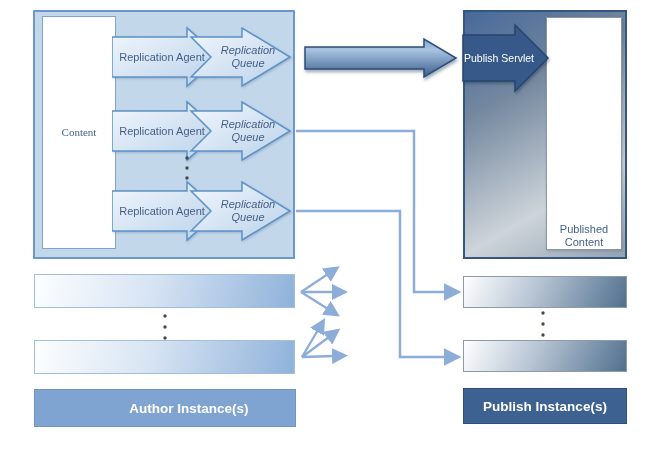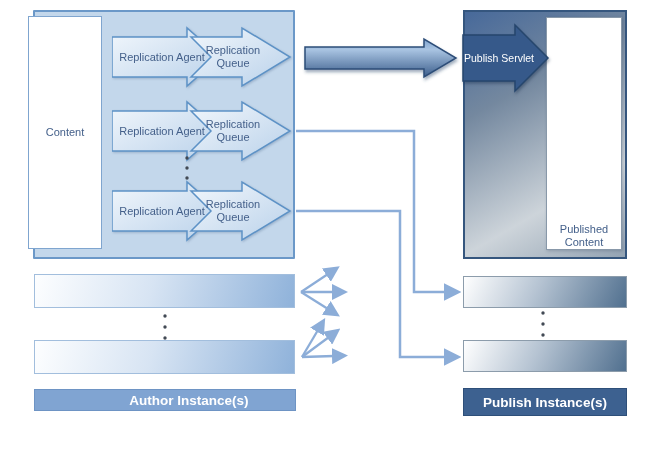--- a/index.html
+++ b/index.html
@@ -10,33 +10,33 @@
   .abs{position:absolute;}
 
   
   .author-panel{
     left:33px;top:10px;width:262px;height:249px;box-sizing:border-box;
     background:var(--author-panel-bg,#c3d7eb);
     border:2px solid var(--author-panel-border,#6b98c8);
     border-radius:1px;
   }
   .content-box{
-    left:28px;top:16px;width:74px;height:233px;box-sizing:border-box;
+    left:42px;top:16px;width:74px;height:233px;box-sizing:border-box;
     background:#fff;border:1.5px solid #7fa5cf;
-    display:flex;justify-content:center;
+    display:flex;justify-content:center;font-family:Liberation Serif, serif;
   }
   .node-label{
     color:var(--node-text,#44608a);font-size:11px;line-height:13px;text-align:center;
     display:flex;align-items:center;justify-content:center;
   }
   .rep-row{left:112px;width:168px;height:64px;}
   .row-svg{position:absolute;left:0;top:0;filter:drop-shadow(1px 1.5px 1px rgba(60,90,130,.30));}
   .arrow-shape{stroke:var(--node-stroke,#5d92c6);stroke-width:1.5;stroke-linejoin:miter;}
   .agent-label{position:absolute;left:2px;top:12px;width:96px;height:40px;}
-  .queue-label{position:absolute;left:79px;top:12px;width:84px;height:40px;}
+  .queue-label{position:absolute;left:94px;top:12px;width:84px;height:40px;font-style:italic;}
 
   
   .publish-panel{
     left:463px;top:10px;width:164px;height:249px;box-sizing:border-box;
     border:2px solid var(--publish-panel-border,#35567e);
     background:linear-gradient(150deg,
       var(--publish-panel-grad-start,#47699a) 0%,
       #74889f 32%,
       var(--publish-panel-grad-mid,#cdd4da) 72%,
       var(--publish-panel-grad-end,#93a3b3) 100%);
@@ -65,25 +65,25 @@
     background:linear-gradient(115deg,#ffffff 0%,#b5c3d2 45%,#51708f 100%);
     border:1px solid #8c9cab;
   }
 
   
   .bar-label{
     display:flex;align-items:center;justify-content:center;box-sizing:border-box;
     color:var(--bar-text,#ffffff);font-weight:bold;font-size:13.5px;
   }
   .author-bar{
-    left:34px;top:389px;width:262px;height:22px;
+    left:34px;top:389px;width:262px;height:38px;
     background:var(--author-bar-bg,#80a4d2);border:1px solid #6e94c4;padding-left:48px;
   }
   .publish-bar{
-    left:463px;top:388px;width:164px;height:28px;
+    left:463px;top:388px;width:164px;height:36px;
     background:var(--publish-bar-bg,#3d6190);border:1px solid #2e4f79;
   }
 
   
   .overlay{left:0;top:0;pointer-events:none;}
   .conn{fill:none;stroke:var(--connector,#8cadd8);stroke-width:2.5;}
   .fan{fill:none;stroke:var(--connector,#8cadd8);stroke-width:2.3;}
 </style>
 </head>
 <body>

